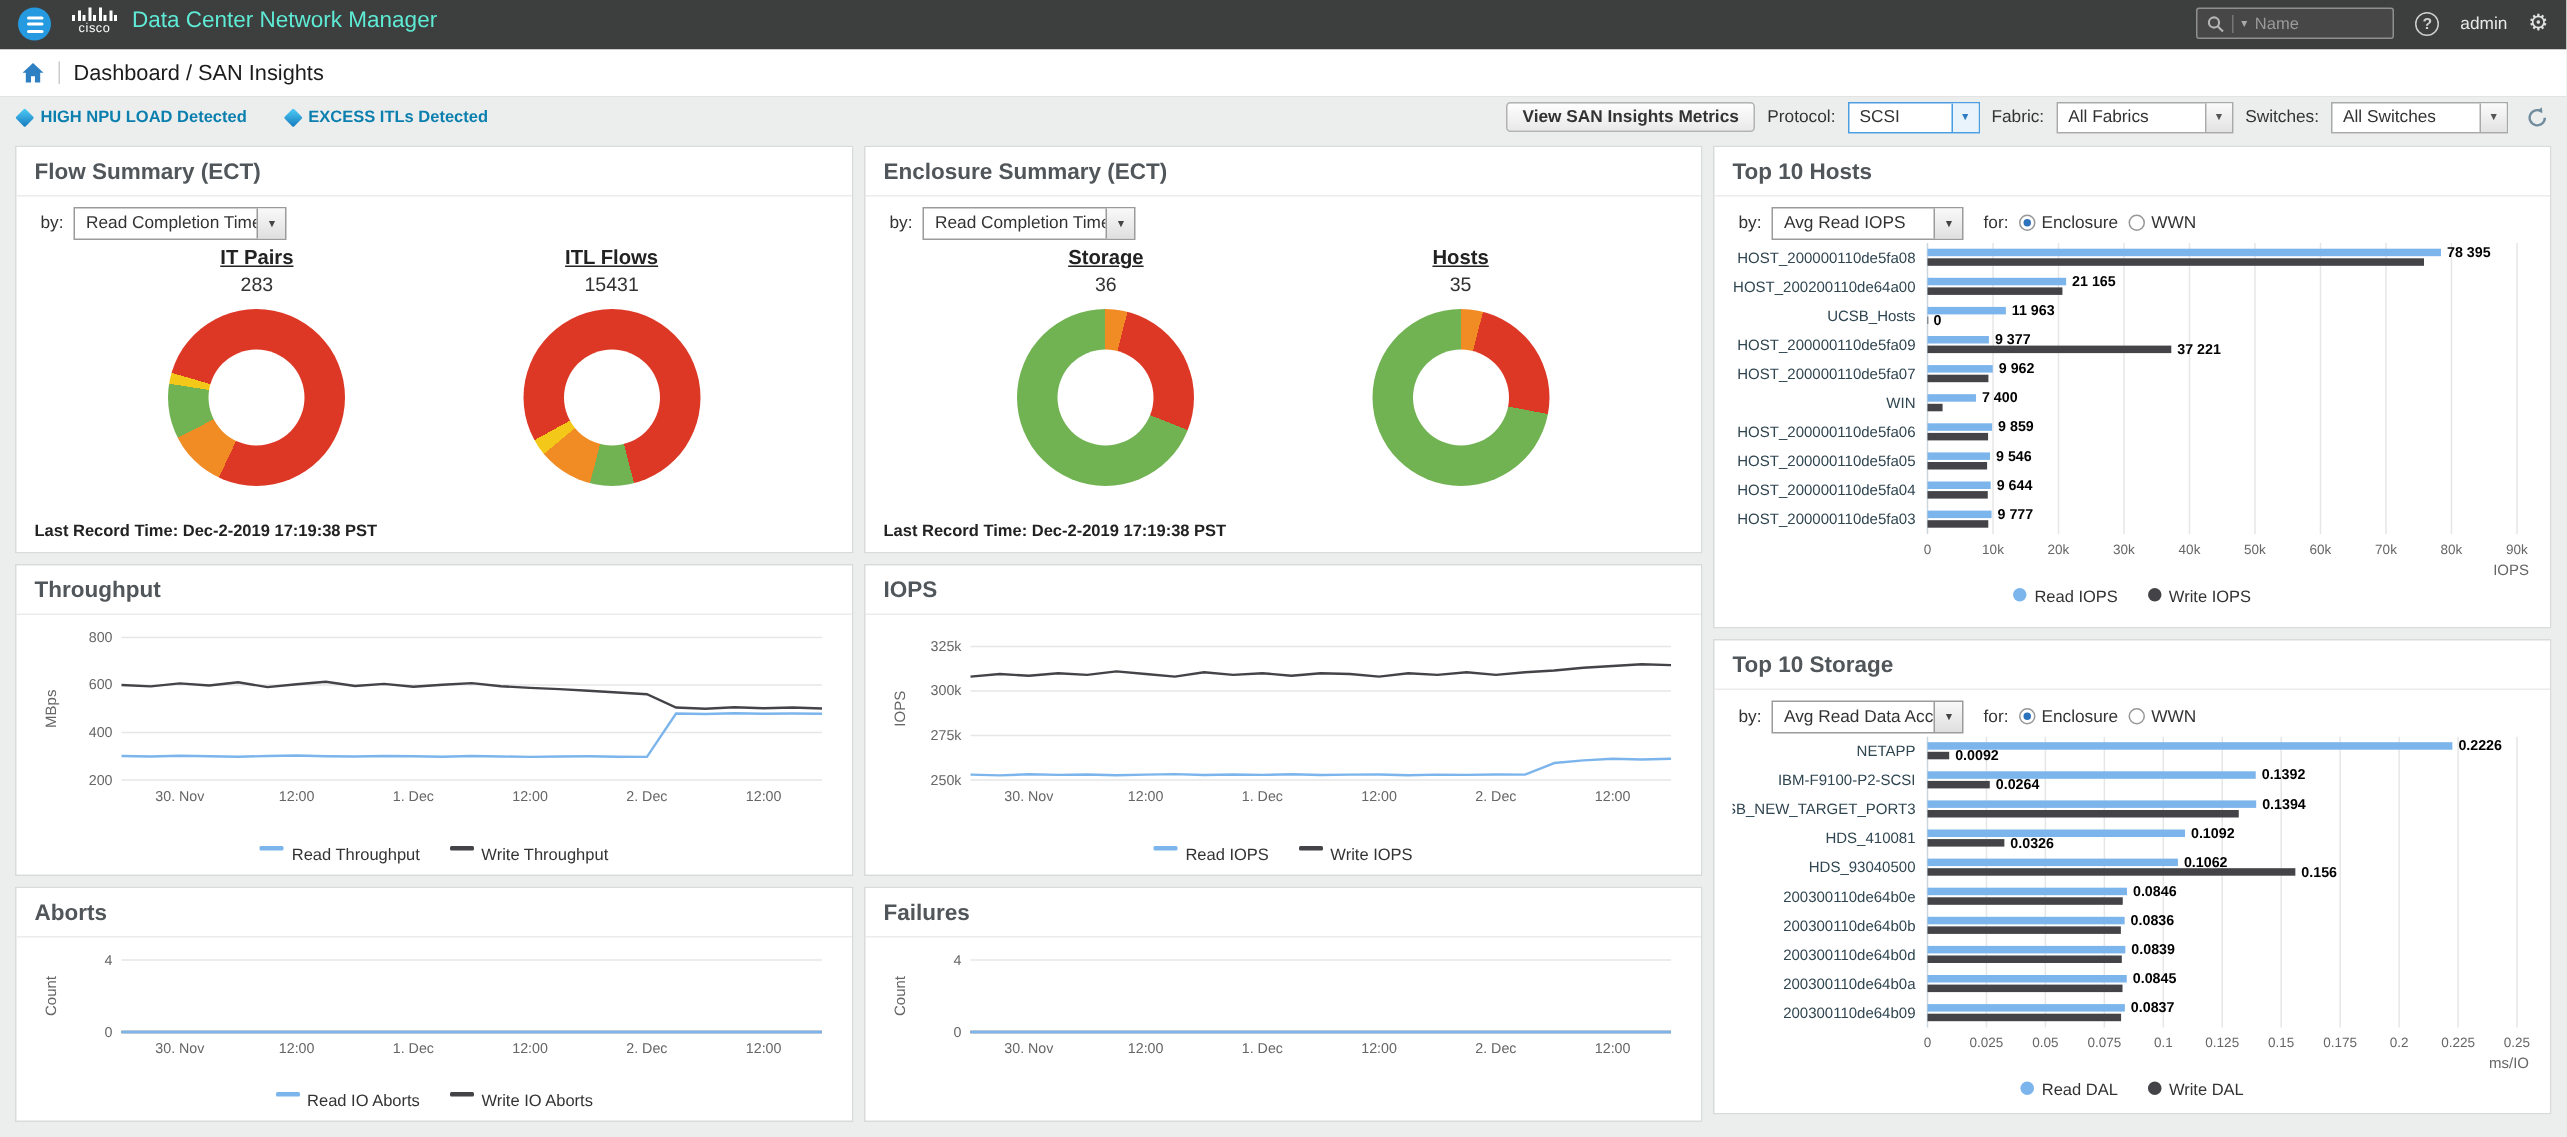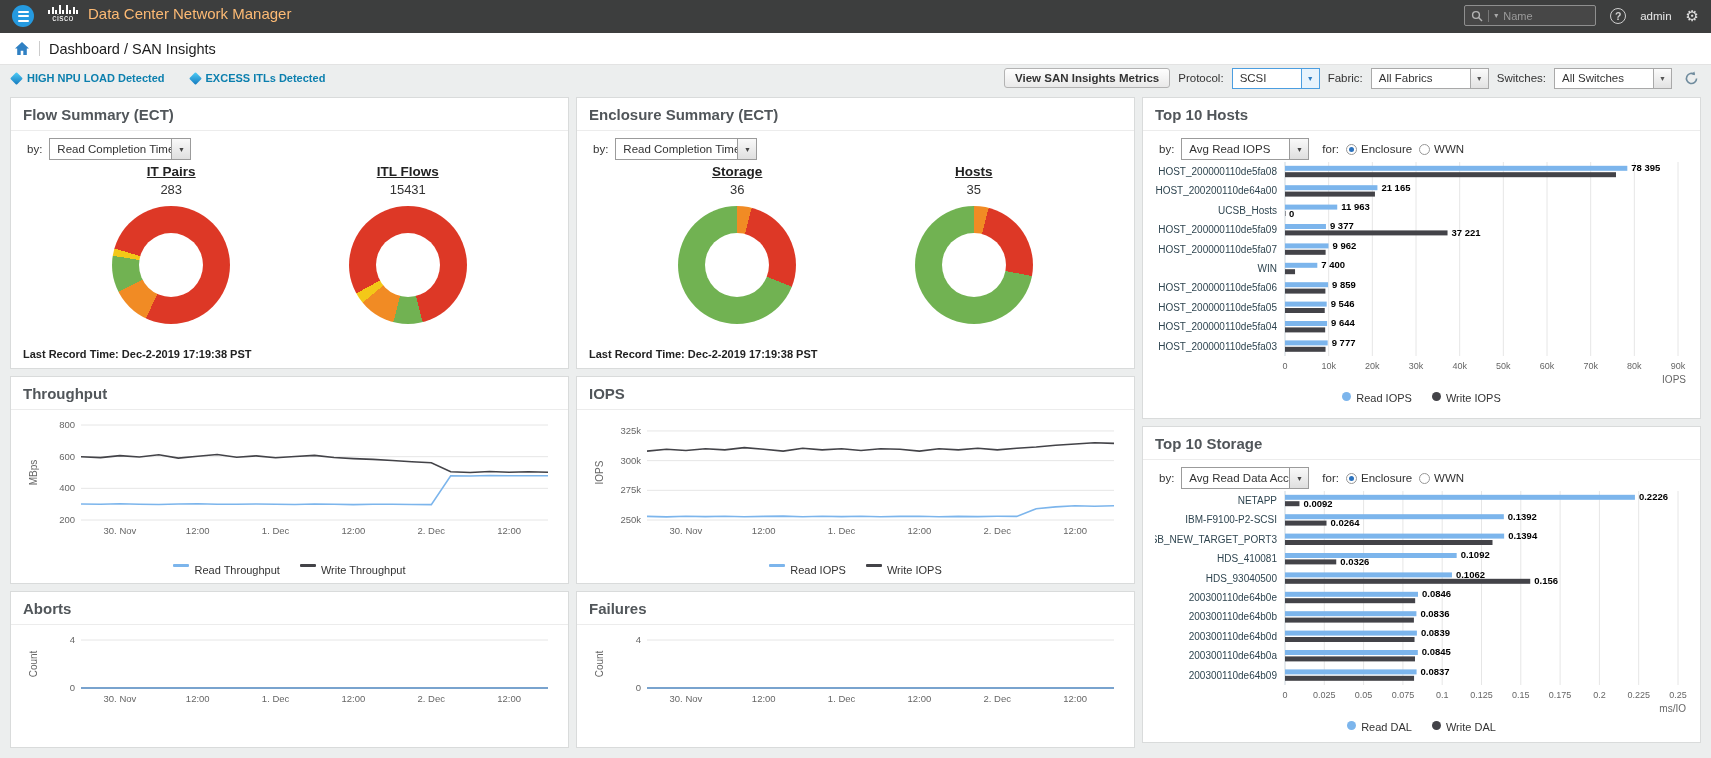--- a/index.html
+++ b/index.html
@@ -10,21 +10,21 @@
 .topbar{height:33px;background:#3d3e3e;display:flex;align-items:flex-start;padding:5px 12px}
 .hamburger{width:22px;height:22px;min-width:22px;border-radius:50%;background:#259ae0;display:flex;flex-direction:column;justify-content:center;align-items:center;gap:2.5px;cursor:pointer}
 .hamburger span{width:11px;height:2px;background:#fff;border-radius:1px}
 .cisco-logo{display:flex;flex-direction:column;align-items:center;margin-left:14px}
 .logo-bars{display:flex;align-items:flex-end;gap:1.5px;height:9px}
 .logo-bars i{width:2px;background:#fff;display:block}
 .logo-bars i:nth-child(1){height:4px}.logo-bars i:nth-child(2){height:7px}.logo-bars i:nth-child(3){height:4px}
 .logo-bars i:nth-child(4){height:9px}.logo-bars i:nth-child(5){height:4px}.logo-bars i:nth-child(6){height:9px}
 .logo-bars i:nth-child(7){height:4px}.logo-bars i:nth-child(8){height:7px}.logo-bars i:nth-child(9){height:4px}
 .logo-text{color:#fff;font-size:8.5px;line-height:9px;letter-spacing:.4px}
-.app-title{color:#fdba74;font-size:15px;margin-left:10px;white-space:nowrap}
+.app-title{color:#5eead4;font-size:15px;margin-left:10px;white-space:nowrap}
 .topbar-right{margin-left:auto;display:flex;align-items:center;gap:14px}
 .searchbox{width:132px;height:21px;background:#474747;border:1px solid #8f8f8f;border-radius:2px;display:flex;align-items:center;padding:0 6px;gap:5px;cursor:text}
 .sdiv{width:1px;height:12px;background:#777}
 .chev{color:#aaa;font-size:8px}
 .ph{color:#9b9b9b;font-size:11px}
 .helpicon{width:16px;height:16px;border:1.5px solid #cfcfcf;border-radius:50%;color:#cfcfcf;font-size:10.5px;font-weight:bold;display:flex;align-items:center;justify-content:center;cursor:pointer}
 .admin{color:#e8e8e8;font-size:11.5px;cursor:pointer}
 .gear{color:#e0e0e0;font-size:15px;cursor:pointer;line-height:1}
 
 
@@ -54,21 +54,21 @@
 .col{display:flex;flex-direction:column;gap:7px;width:559px}
 .card{background:#fff;border:1px solid #d9dbdb;padding:7px 12px;display:flex;flex-direction:column}
 .card h2{font-size:15px;font-weight:700;color:#51565a;margin:0 -12px 5px;padding:1px 12px 7px;border-bottom:1px solid #ececec}
 .by-row{display:flex;align-items:center;gap:7px;font-size:11.5px;color:#333;margin:2px 0 0 4px}
 .select{height:22px;background:#fff;border:1px solid #9b9b9b;display:flex;align-items:center;font-size:11.5px;cursor:pointer}
 .sel-val{padding:0 7px;flex:1;white-space:nowrap;overflow:hidden}
 .sel-arrow{width:19px;height:100%;display:flex;align-items:center;justify-content:center;font-size:7px;color:#444;border-left:1px solid #9b9b9b;background:linear-gradient(#f9f9f9,#dfdfdf)}
 .select.w140{width:142px}
 .select.w125{width:128px}
 .for-label{margin-left:6px}
-.radio-wrap{display:flex;align-items:center;gap:4px;cursor:pointer}
+.radio-wrap{display:flex;align-items:flex-start;gap:4px;cursor:pointer}
 .radio{width:11px;height:11px;border:1px solid #979797;border-radius:50%;background:#fff;position:relative}
 .radio.checked::after{content:"";position:absolute;inset:2px;background:#2c72bd;border-radius:50%}
 .donut-row{display:flex;justify-content:space-around;padding:4px 30px 0}
 .donut-group{text-align:center}
 .donut-link{font-size:13.5px;font-weight:600;color:#222;text-decoration:underline;cursor:pointer}
 .donut-count{font-size:13px;color:#333;margin-top:3px}
 .donut{width:118px;height:118px;border-radius:50%;margin:9px auto 0;position:relative}
 .donut .hole{position:absolute;inset:27px;background:#fff;border-radius:50%}
 .last-record{margin-top:auto;font-size:11px;font-weight:bold;color:#222;padding:2px 0 1px}
 .legend{display:flex;justify-content:center;align-items:center;gap:20px;margin-top:3px}
@@ -235,20 +235,30 @@
             <text x="14" y="32" font-size="10" fill="#666" text-anchor="middle" transform="rotate(-90 14 32)">Count</text>
             <text x="96.91666666666666" y="70" text-anchor="middle" font-size="9.5" fill="#666">30. Nov</text>
             <text x="174.75" y="70" text-anchor="middle" font-size="9.5" fill="#666">12:00</text>
             <text x="252.58333333333334" y="70" text-anchor="middle" font-size="9.5" fill="#666">1. Dec</text>
             <text x="330.4166666666667" y="70" text-anchor="middle" font-size="9.5" fill="#666">12:00</text>
             <text x="408.25" y="70" text-anchor="middle" font-size="9.5" fill="#666">2. Dec</text>
             <text x="486.0833333333333" y="70" text-anchor="middle" font-size="9.5" fill="#666">12:00</text>
             <polyline points="58.0,56.0 96.9,56.0 135.8,56.0 174.8,56.0 213.7,56.0 252.6,56.0 291.5,56.0 330.4,56.0 369.3,56.0 408.3,56.0 447.2,56.0 486.1,56.0 525.0,56.0" fill="none" stroke="#434348" stroke-width="1.6"></polyline>
             <polyline points="58.0,56.0 96.9,56.0 135.8,56.0 174.8,56.0 213.7,56.0 252.6,56.0 291.5,56.0 330.4,56.0 369.3,56.0 408.3,56.0 447.2,56.0 486.1,56.0 525.0,56.0" fill="none" stroke="#7cb5ec" stroke-width="1.6"></polyline>
           </svg></div>
+      <div class="legend">
+          <span class="legend-item">
+            <span class="legend-marker line" style="background: rgb(124, 181, 236);"></span>
+            <span>Read IO Aborts</span>
+          </span>
+          <span class="legend-item">
+            <span class="legend-marker line" style="background: rgb(67, 67, 72);"></span>
+            <span>Write IO Aborts</span>
+          </span>
+        </div>
     </section>
   </div>
 
   <div class="col">
     <section class="card" style="height:272px">
       <h2>Enclosure Summary (ECT)</h2>
       <div class="by-row">
         <span>by:</span>
         <div class="select w140">
           <span class="sel-val">Read Completion Time</span>

